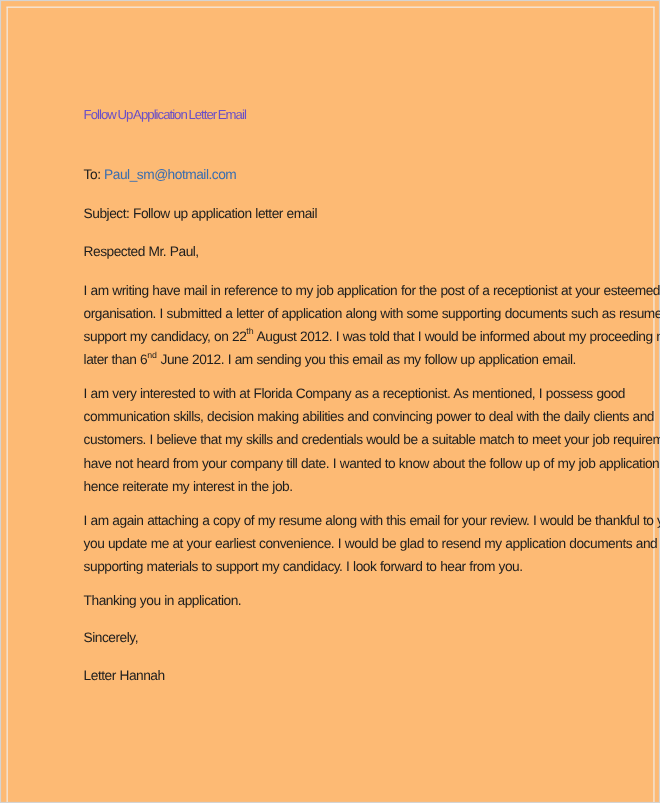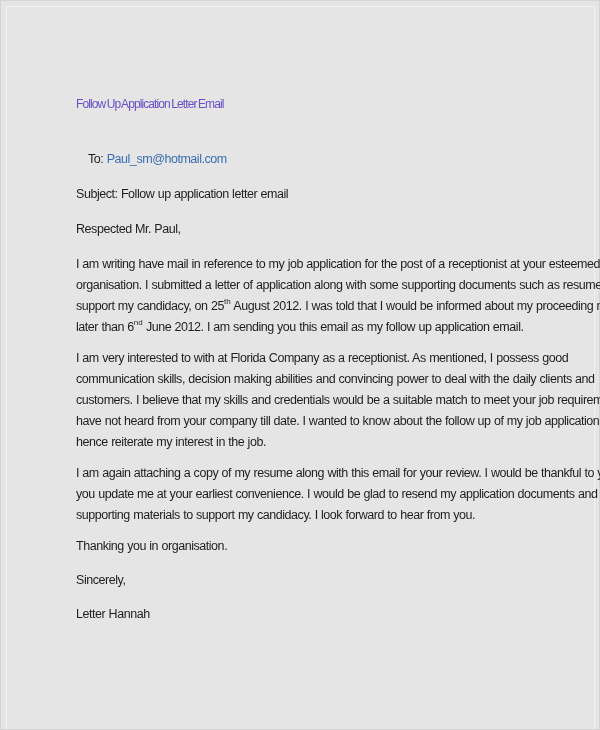--- a/index.html
+++ b/index.html
@@ -1,34 +1,34 @@
 <!DOCTYPE html>
 <html><head>
 <meta charset="utf-8">
 <style>
   html, body { margin: 0; padding: 0; background: #ffffff; }
   body { width: 600px; height: 730px; overflow: hidden; position: relative; }
   .page-frame {
     position: absolute; left: 0; top: 0; width: 598px; height: 728px;
-    border: 1px solid #d4d4d4; background: #e5e5e5;
+    border: 1px solid #d4d4d4; background: #fdba74;
   }
   .inner-frame {
     position: absolute; left: 5px; top: 5px; width: 587px; height: 722px;
     border-left: 1px solid #f0f0f0; border-top: 1px solid #f3f3f3; border-right: 1px solid #f0f0f0;
   }
   .content {
     position: absolute; left: 75px; top: 0; width: 480px;
     font-family: "Liberation Sans", sans-serif; color: #1e1e1e;
     font-size: 12.5px; letter-spacing: -0.45px; word-spacing: 0.3px;
   }
   .title {
     position: absolute; top: 96px; left: 0; white-space: nowrap;
     font-size: 12px; letter-spacing: -0.9px; word-spacing: -1px; color: #6a4fc8;
   }
-  .to-line { position: absolute; top: 151px; left: 0; white-space: nowrap; margin-left: 12px; }
+  .to-line { position: absolute; top: 151px; left: 0; white-space: nowrap; }
   .to-label { color: #1e1e1e; }
   .email-link { color: #3a6eb0; text-decoration: none; }
   .subject-line { position: absolute; top: 186px; left: 0; white-space: nowrap; }
   .subject-label { }
   .line { position: absolute; left: 0; white-space: nowrap; text-align: right; }
   sup { font-size: 8px; line-height: 0; position: relative; top: -1px; letter-spacing: 0; }
 </style>
 </head>
 <body>
 
@@ -46,33 +46,33 @@
     <div class="subject-line">
       <span class="subject-label">Subject:</span>
       <span>Follow up application letter email</span>
     </div>
 
     <div class="line" style="top:221px">Respected Mr. Paul,</div>
 
     <div class="line" style="top:256px">I am writing have mail in reference to my job application for the post of a receptionist at your esteemed</div>
     <div class="line" style="top:277px">organisation. I submitted a letter of application along with some supporting documents such as resume to</div>
     <div class="line" style="top:298px">
-      <span>support my candidacy, on 25</span><sup>th</sup><span> August 2012. I was told that I would be informed about my proceeding no</span>
+      <span>support my candidacy, on 22</span><sup>th</sup><span> August 2012. I was told that I would be informed about my proceeding no</span>
     </div>
     <div class="line" style="top:319px">
       <span>later than 6</span><sup>nd</sup><span> June 2012. I am sending you this email as my follow up application email.</span>
     </div>
 
     <div class="line" style="top:350px">I am very interested to with at Florida Company as a receptionist. As mentioned, I possess good</div>
     <div class="line" style="top:371px">communication skills, decision making abilities and convincing power to deal with the daily clients and</div>
     <div class="line" style="top:392px">customers. I believe that my skills and credentials would be a suitable match to meet your job requirements. I</div>
     <div class="line" style="top:413px">have not heard from your company till date. I wanted to know about the follow up of my job application and</div>
     <div class="line" style="top:434px">hence reiterate my interest in the job.</div>
 
     <div class="line" style="top:465px">I am again attaching a copy of my resume along with this email for your review. I would be thankful to you if</div>
     <div class="line" style="top:486px">you update me at your earliest convenience. I would be glad to resend my application documents and other</div>
     <div class="line" style="top:507px">supporting materials to support my candidacy. I look forward to hear from you.</div>
 
-    <div class="line" style="top:538px">Thanking you in organisation.</div>
+    <div class="line" style="top:538px">Thanking you in application.</div>
     <div class="line" style="top:572px">Sincerely,</div>
     <div class="line" style="top:606px">Letter Hannah</div>
   </div>
 </div>
 
 </body></html>

